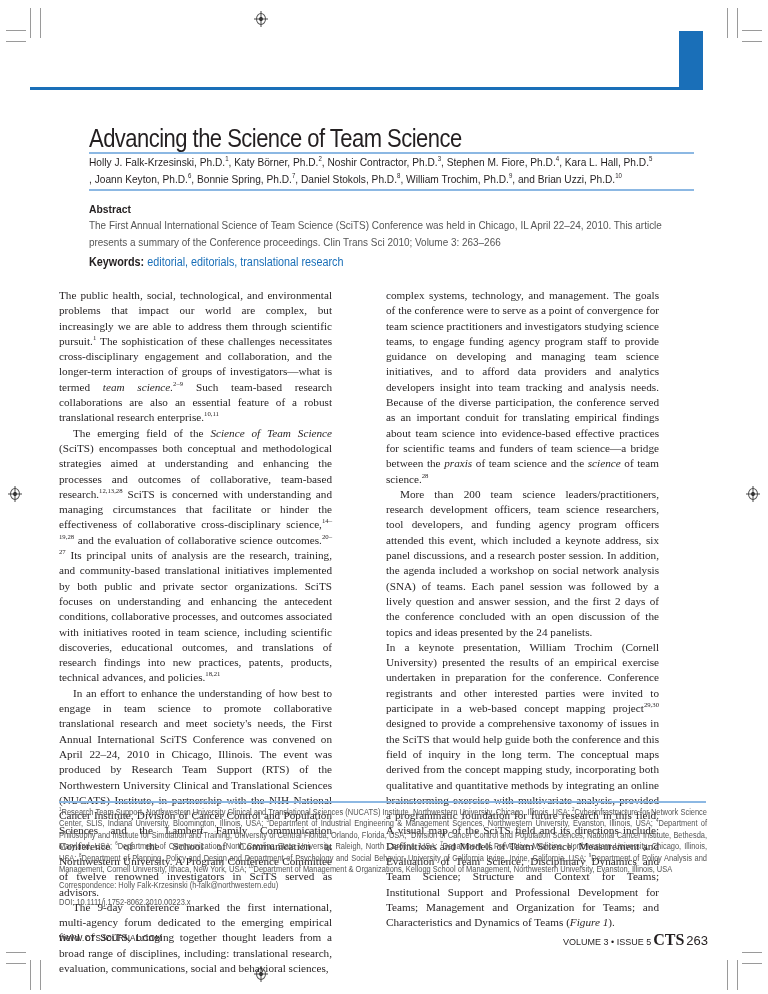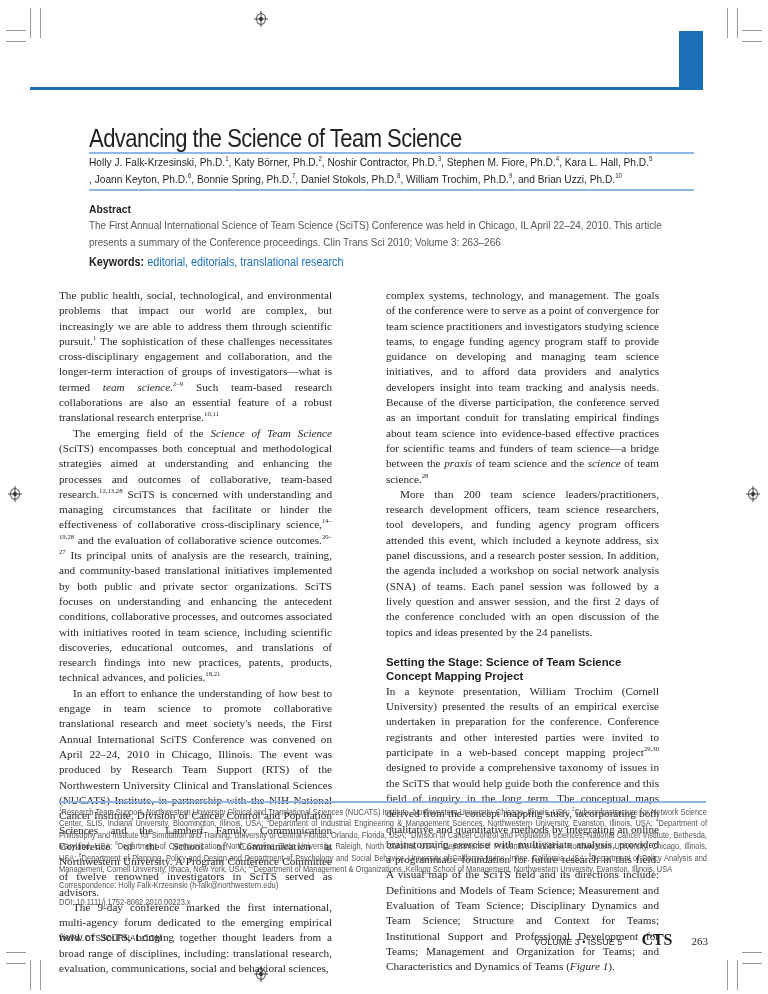--- a/index.html
+++ b/index.html
@@ -38,23 +38,23 @@
   .sec-head { font-family: "Liberation Sans", sans-serif; font-weight: bold; font-size: 11.4px; line-height: 14px; margin: 15px 0 1px 0; text-align: left; color: #231f20; }
 
   
   .foot-rule { position: absolute; left: 59px; top: 801px; width: 647px; height: 2px; background: #8cb8e3; }
   .footnotes { position: absolute; left: 59px; top: 807px; width: 720px; font-family: "Liberation Sans", sans-serif; font-size: 8.3px; line-height: 11.4px; color: #555; text-align: justify; transform: scaleX(0.9); transform-origin: left top; }
   .footnotes p { margin: 0; }
   .footnotes .meta { margin-top: 5px; }
 
   
   .footer-left { position: absolute; left: 59px; top: 933px; font-family: "Liberation Sans", sans-serif; font-size: 9px; color: #231f20; letter-spacing: 0.2px; transform: scaleX(0.9); transform-origin: left top; }
-  .footer-right { position: absolute; right: 60px; top: 931px; font-family: "Liberation Sans", sans-serif; font-size: 9px; color: #231f20; white-space: nowrap; display: flex; align-items: baseline; gap: 19px; }
+  .footer-right { position: absolute; right: 60px; top: 931px; font-family: "Liberation Sans", sans-serif; font-size: 9px; color: #231f20; white-space: nowrap; display: flex; align-items: baseline; gap: 2px; }
   .footer-right .journal { font-family: "Liberation Serif", serif; font-weight: bold; font-size: 16px; }
-  .footer-right .page { font-family: Liberation Serif, serif; font-size: 11px; }
+  .footer-right .page { font-family: Liberation Sans, sans-serif; font-size: 13px; }
 </style>
 </head>
 <body>
 
 <div class="crop" style="left:30px;top:8px;width:1px;height:30px;"></div>
 <div class="crop" style="left:40px;top:8px;width:1px;height:30px;"></div>
 <div class="crop" style="left:6px;top:30px;width:20px;height:1px;"></div>
 <div class="crop" style="left:6px;top:41px;width:20px;height:1px;"></div>
 <div class="crop" style="left:727px;top:8px;width:1px;height:30px;"></div>
 <div class="crop" style="left:737px;top:8px;width:1px;height:30px;"></div>
@@ -100,21 +100,20 @@
 
 <div class="col left" id="col-left">
     <p>The public health, social, technological, and environmental problems that impact our world are complex, but increasingly we are able to address them through scientific pursuit.<sup>1</sup> The sophistication of these challenges necessitates cross-disciplinary engagement and collaboration, and the longer-term interaction of groups of investigators—what is termed <i>team science.</i><sup>2–9</sup> Such team-based research collaborations are also an essential feature of a robust translational research enterprise.<sup>10,11</sup></p>
     <p class="ind">The emerging field of the <i>Science of Team Science</i> (SciTS) encompasses both conceptual and methodological strategies aimed at understanding and enhancing the processes and outcomes of collaborative, team-based research.<sup>12,13,28</sup> SciTS is concerned with understanding and managing circumstances that facilitate or hinder the effectiveness of collaborative cross-disciplinary science,<sup>14–19,28</sup> and the evaluation of collaborative science outcomes.<sup>20–27</sup> Its principal units of analysis are the research, training, and community-based translational initiatives implemented by both public and private sector organizations. SciTS focuses on understanding and enhancing the antecedent conditions, collaborative processes, and outcomes associated with initiatives rooted in team science, including scientific discoveries, educational outcomes, and translations of research findings into new practices, patents, products, technical advances, and policies.<sup>18,21</sup></p>
     <p class="ind">In an effort to enhance the understanding of how best to engage in team science to promote collaborative translational research and meet society's needs, the First Annual International SciTS Conference was convened on April 22–24, 2010 in Chicago, Illinois. The event was produced by Research Team Support (RTS) of the Northwestern University Clinical and Translational Sciences (NUCATS) Institute, in partnership with the NIH National Cancer Institute, Division of Cancer Control and Population Sciences and the Lambert Family Communication Conference of the School of Communication at Northwestern University. A Program Conference Committee of twelve renowned investigators in SciTS served as advisors.</p>
     <p class="ind">The 9-day conference marked the first international, multi-agency forum dedicated to the emerging empirical field of SciTS, bringing together thought leaders from a broad range of disciplines, including: translational research, evaluation, communications, social and behavioral sciences,</p>
   </div>
 <div class="col right" id="col-right">
     <p>complex systems, technology, and management. The goals of the conference were to serve as a point of convergence for team science practitioners and investigators studying science teams, to engage funding agency program staff to provide guidance on developing and managing team science initiatives, and to afford data providers and analytics developers insight into team tracking and analysis needs. Because of the diverse participation, the conference served as an important conduit for translating empirical findings about team science into evidence-based effective practices for scientific teams and funders of team science—a bridge between the <i>praxis</i> of team science and the <i>science</i> of team science.<sup>28</sup></p>
     <p class="ind">More than 200 team science leaders/practitioners, research development officers, team science researchers, tool developers, and funding agency program officers attended this event, which included a keynote address, six panel discussions, and a research poster session. In addition, the agenda included a workshop on social network analysis (SNA) of teams. Each panel session was followed by a lively question and answer session, and the first 2 days of the conference concluded with an open discussion of the topics and ideas presented by the 24 panelists.</p>
-    <div class="sec-head">Setting the Stage: Science of Team Science Concept Mapping Project</div>
     <p>In a keynote presentation, William Trochim (Cornell University) presented the results of an empirical exercise undertaken in preparation for the conference. Conference registrants and other interested parties were invited to participate in a web-based concept mapping project<sup>29,30</sup> designed to provide a comprehensive taxonomy of issues in the SciTS that would help guide both the conference and this field of inquiry in the long term. The conceptual maps derived from the concept mapping study, incorporating both qualitative and quantitative methods by integrating an online brainstorming exercise with multivariate analysis, provided a programmatic foundation for future research in this field. A visual map of the SciTS field and its directions include: Definitions and Models of Team Science; Measurement and Evaluation of Team Science; Disciplinary Dynamics and Team Science; Structure and Context for Teams; Institutional Support and Professional Development for Teams; Management and Organization for Teams; and Characteristics and Dynamics of Teams (<i>Figure 1</i>).</p>
   </div>
 
 <div class="foot-rule"></div>
 <div class="footnotes">
   <p id="affils"><sup>1</sup>Research Team Support, Northwestern University Clinical and Translational Sciences (NUCATS) Institute, Northwestern University, Chicago, Illinois, USA; <sup>2</sup>Cyberinfrastructure for Network Science Center, SLIS, Indiana University, Bloomington, Illinois, USA; <sup>3</sup>Department of Industrial Engineering &amp; Management Sciences, Northwestern University, Evanston, Illinois, USA; <sup>4</sup>Department of Philosophy and Institute for Simulation and Training, University of Central Florida, Orlando, Florida, USA; <sup>5</sup>Division of Cancer Control and Population Sciences, National Cancer Institute, Bethesda, Maryland, USA; <sup>6</sup>Department of Communication, North Carolina State University, Raleigh, North Carolina, USA; <sup>7</sup>Department of Preventive Medicine, Northwestern University, Chicago, Illinois, USA; <sup>8</sup>Department of Planning, Policy and Design and Department of Psychology and Social Behavior, University of California Irvine, Irvine, California, USA; <sup>9</sup>Department of Policy Analysis and Management, Cornell University, Ithaca, New York, USA; <sup>10</sup>Department of Management &amp; Organizations, Kellogg School of Management, Northwestern University, Evanston, Illinois, USA</p>
   <p class="meta">Correspondence: Holly Falk-Krzesinski (h-falk@northwestern.edu)</p>
   <p class="meta">DOI: 10.1111/j.1752-8062.2010.00223.x</p>
 </div>
 

